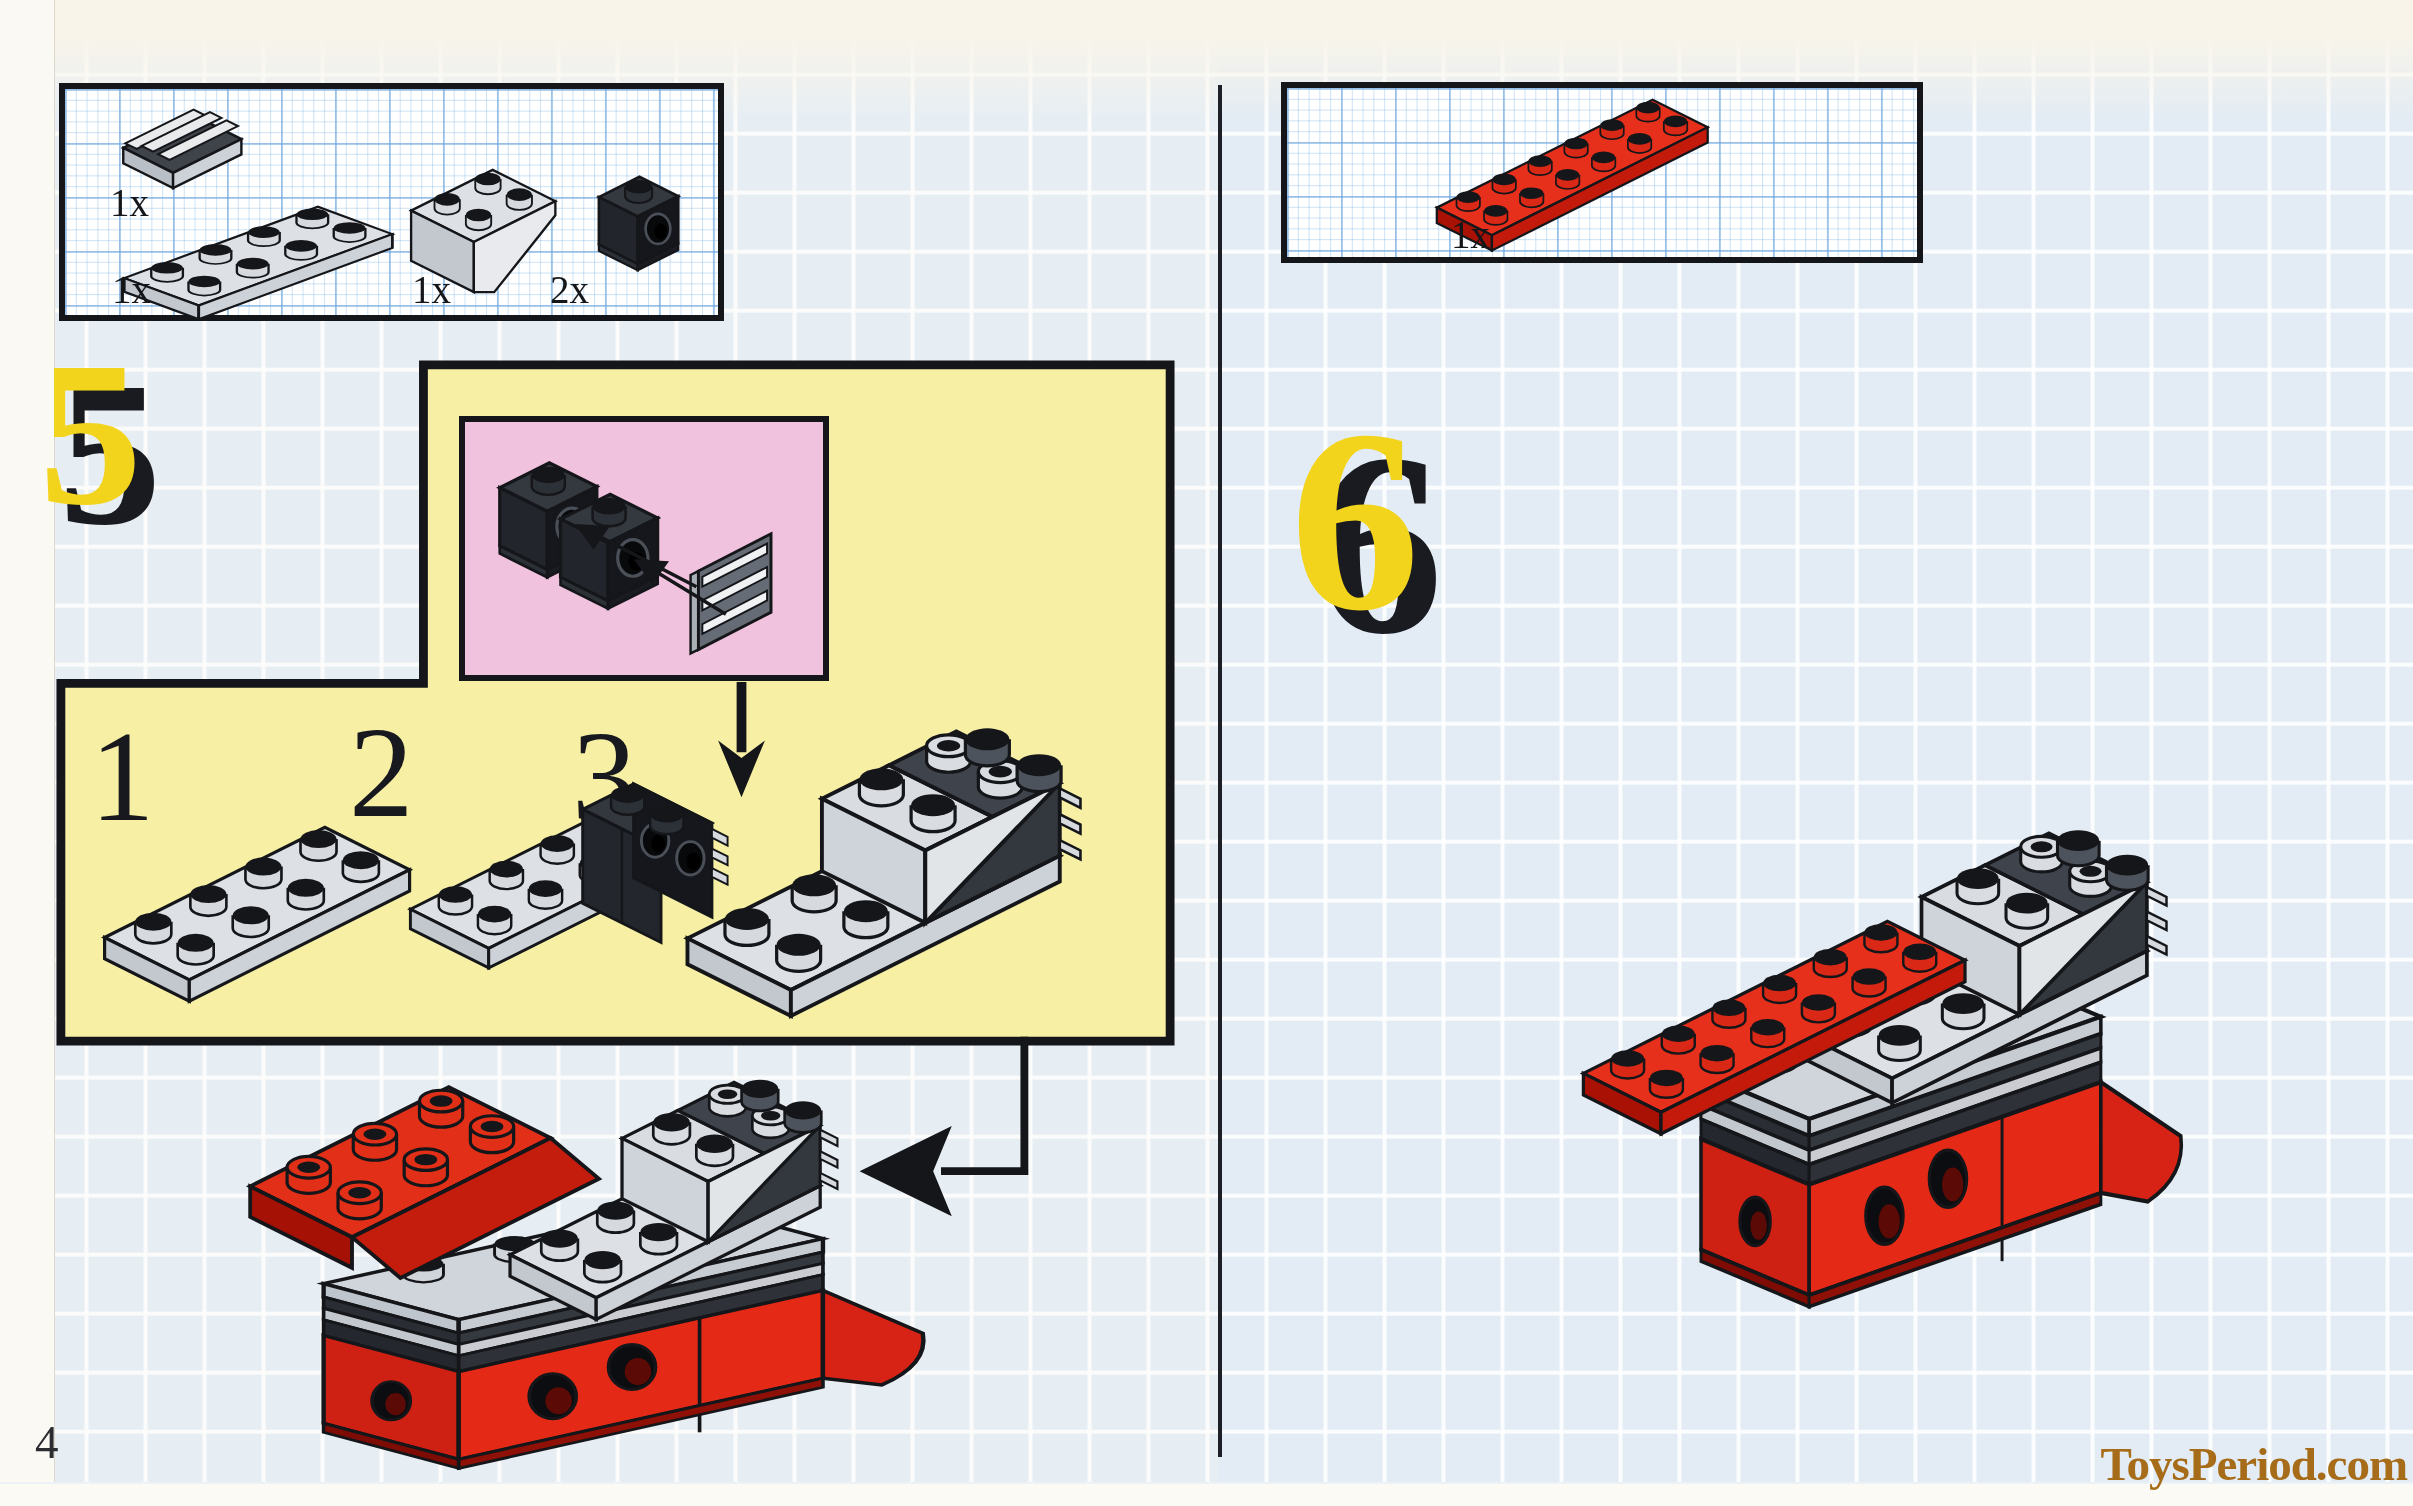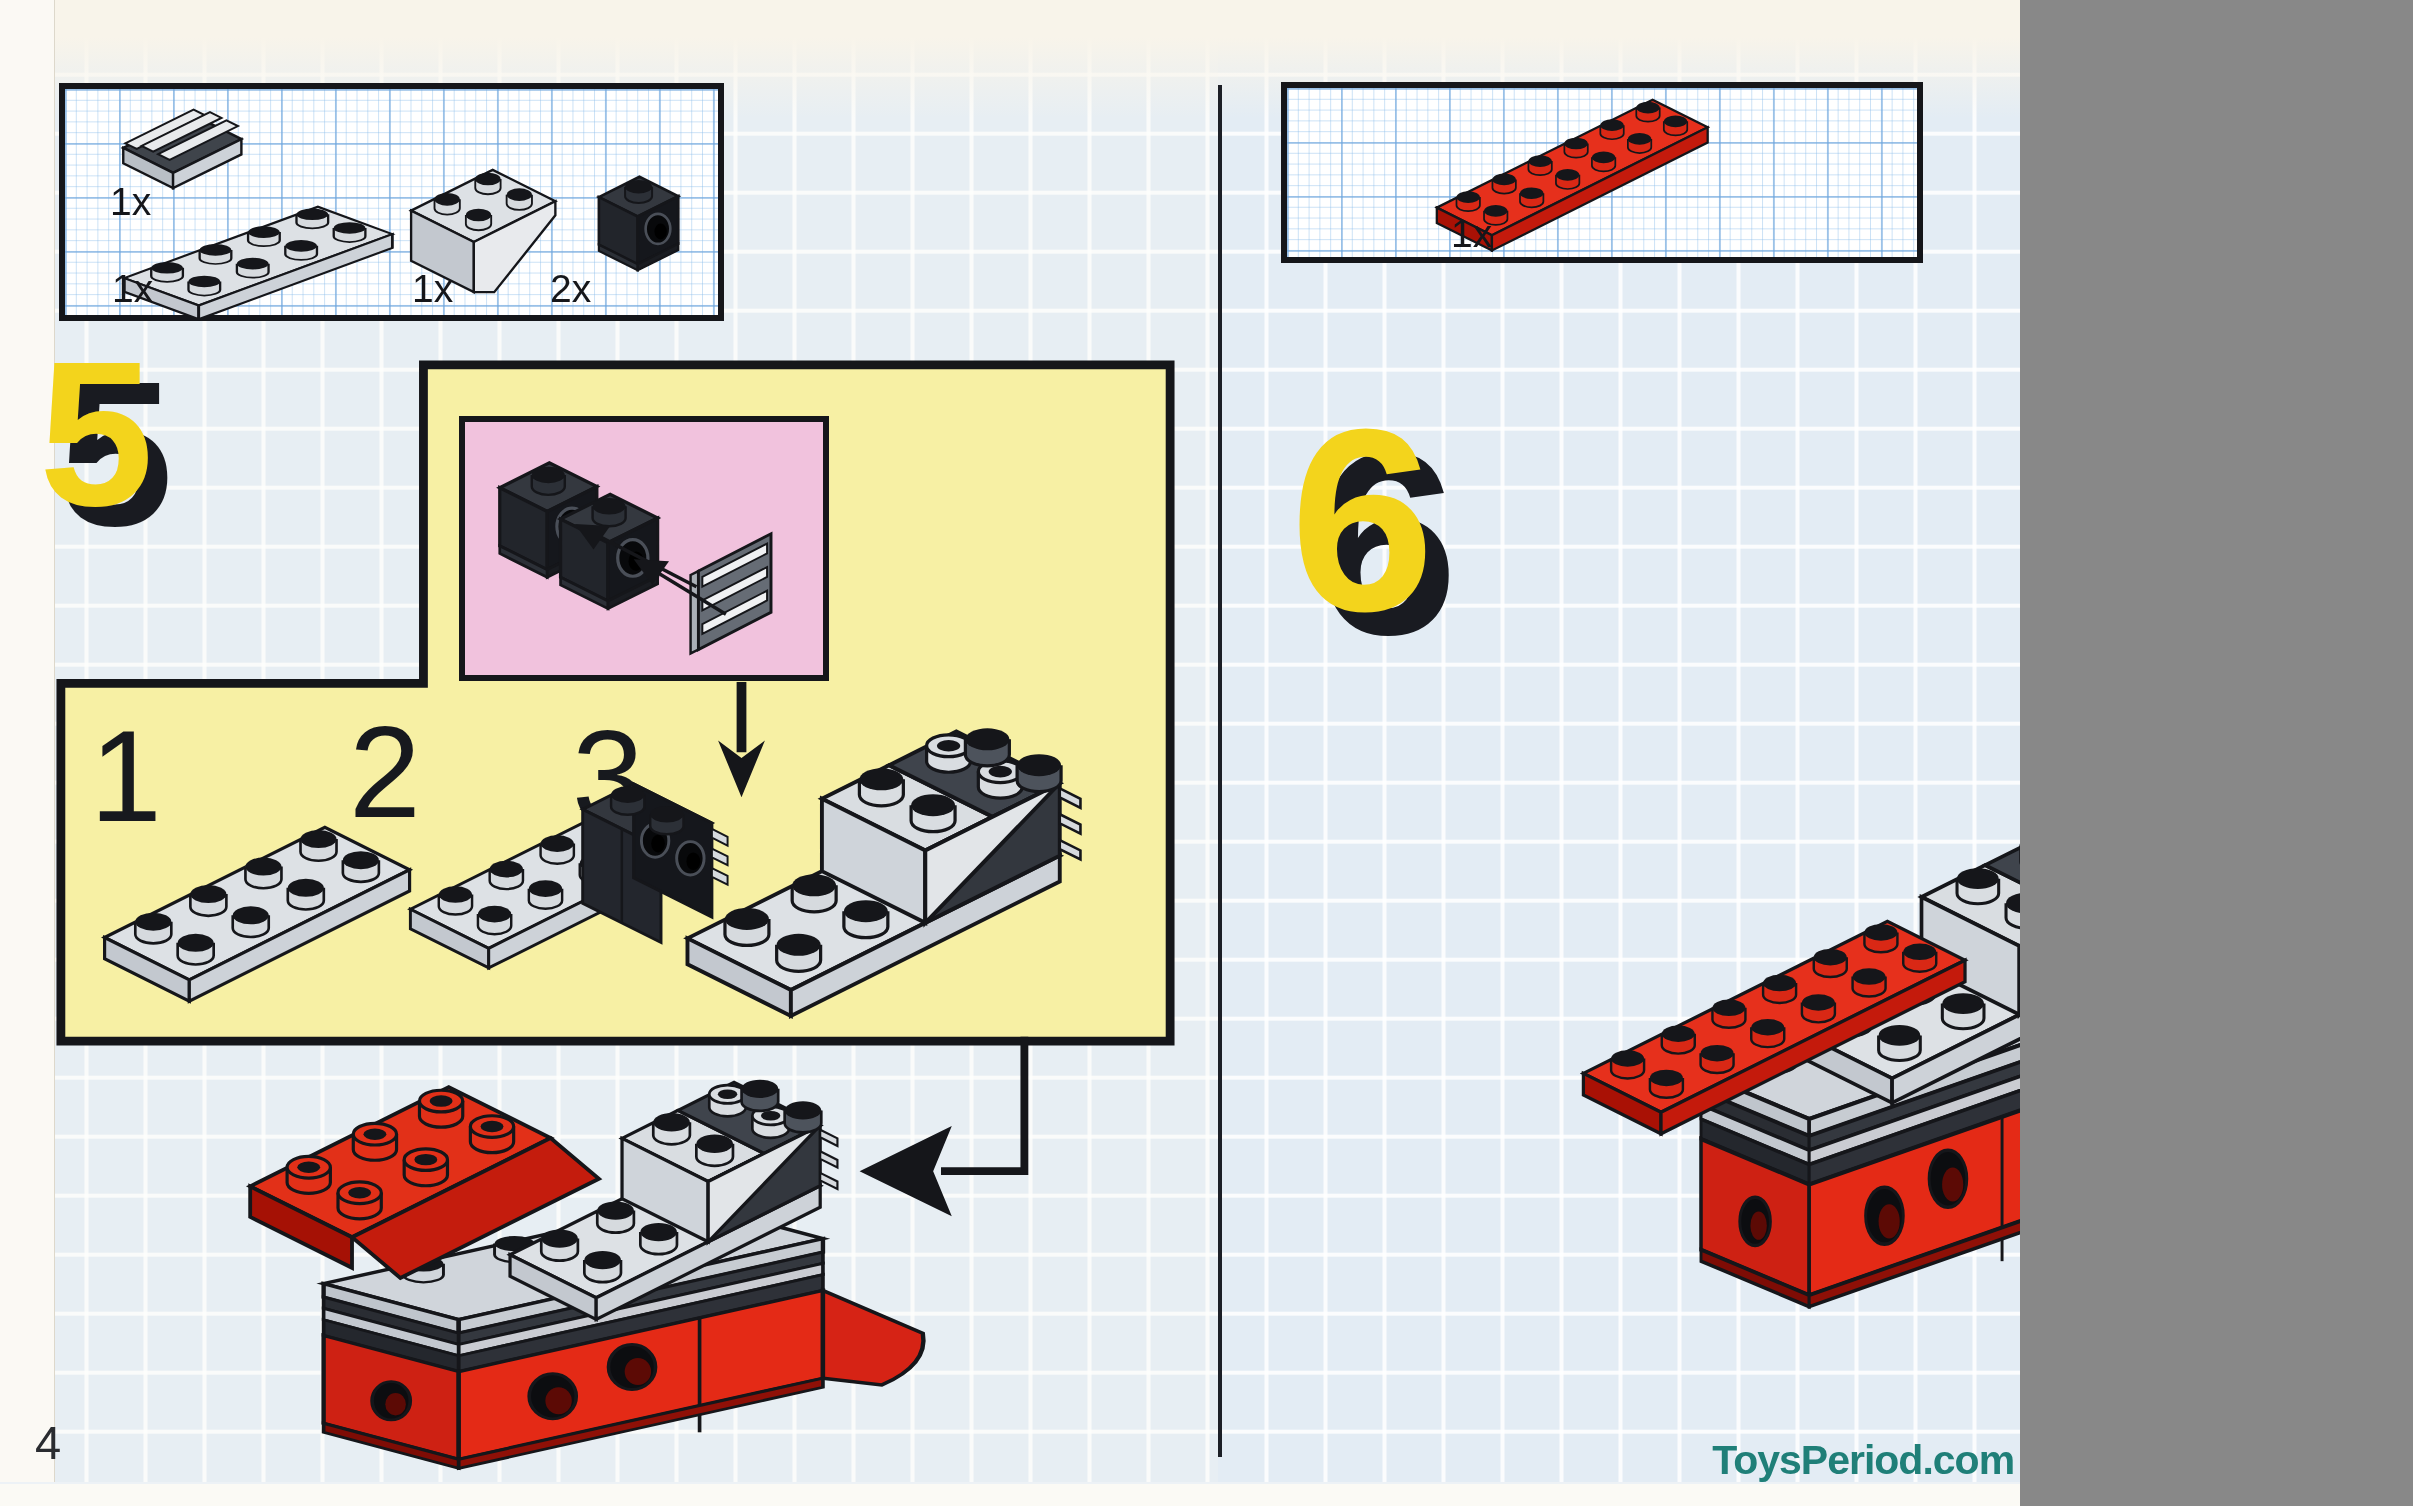--- a/index.html
+++ b/index.html
@@ -1,17 +1,17 @@
 <!DOCTYPE html>
 <html><head>
 <meta charset="utf-8">
 <style>
   html,body{margin:0;padding:0;background:#888;}
-  #canvas{position:relative;width:2020px;height:1506px;overflow:hidden;
-    background:#e3ecf4;font-family:Liberation Sans, sans-serif;}
+  #canvas{position:relative;width:2413px;height:1506px;overflow:hidden;
+    background:#e3ecf4;font-family:Liberation Serif, serif;}
   .abs{position:absolute;}
   
   .paper-grid{left:0;top:0;width:2413px;height:1506px;
     background-image:
       linear-gradient(rgba(255,255,255,.85) 3.9px, transparent 3.9px),
       linear-gradient(90deg, rgba(255,255,255,.85) 3.9px, transparent 3.9px);
     background-size:59px 59px;background-position:25.5px 13.7px;}
   .left-page-tint{left:54px;top:0;width:1164px;height:1506px;background:rgba(250,248,240,.20);}
   .cream-top{left:0;top:0;width:2413px;height:118px;
     background:linear-gradient(#f8f4ea 0 37px, rgba(248,244,234,0) 100%);}
@@ -24,21 +24,21 @@
       linear-gradient(90deg, rgba(110,165,220,.55) 2px, transparent 2px),
       linear-gradient(rgba(140,190,235,.45) 1px, transparent 1px),
       linear-gradient(90deg, rgba(140,190,235,.45) 1px, transparent 1px);
     background-size:54px 54px,54px 54px,10.8px 10.8px,10.8px 10.8px;}
   .qty{font-size:39px;color:#15161a;font-weight:400;}
   .stepnum{font-weight:bold;color:#f3d41c;line-height:1;}
   .substep{font-size:129px;font-weight:400;color:#17191e;line-height:1;}
   .pinkbox{background:#f1c2dd;border:6.9px solid #15161a;}
   .divider{background:#1c1f26;}
   .pagenum{font-size:47px;color:#2a2c30;}
-  .watermark{font-size:41px;font-weight:bold;color:#0f766e;opacity:.92;letter-spacing:-1px;}
+  .watermark{font-size:47px;font-weight:bold;color:#a16207;opacity:.92;letter-spacing:-1px;}
   svg{display:block;overflow:visible;}
 </style>
 </head>
 <body>
 
 <svg width="0" height="0" style="position:absolute" aria-hidden="true">
 <defs>
   <g id="stud">
     <path d="M -17 -12 L -17 0 A 17 8.5 0 0 0 17 0 L 17 -12" fill="currentColor" stroke="#15161a" stroke-width="2.5"></path>
     <ellipse cx="0" cy="-12" rx="17" ry="8.5" fill="#15161a"></ellipse>

